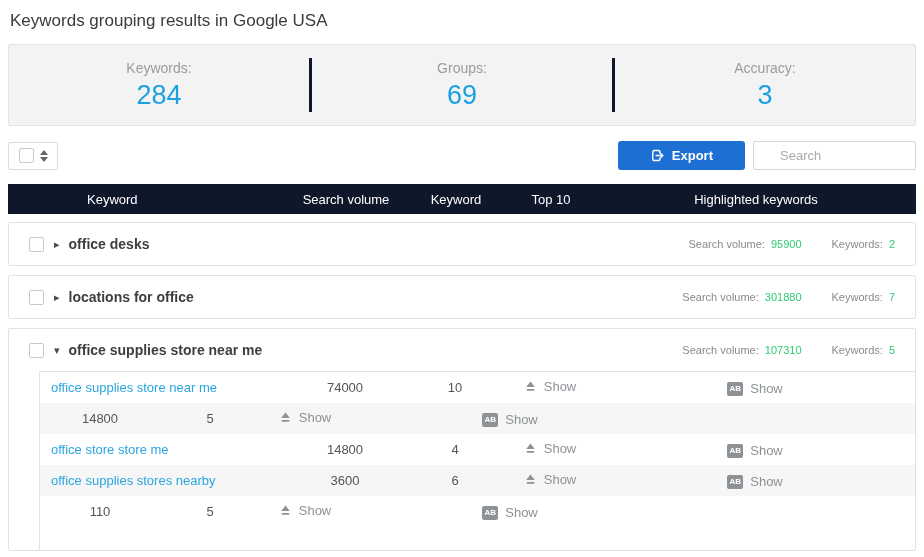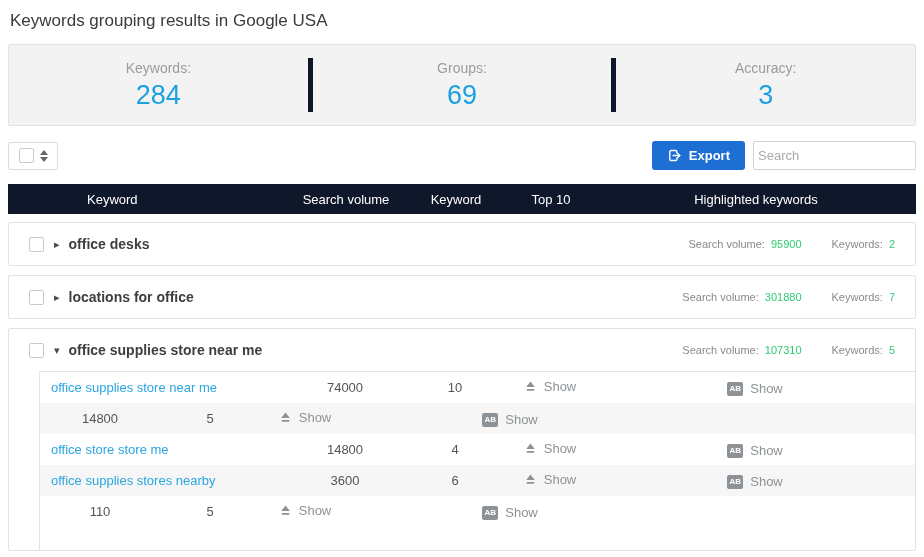--- a/index.html
+++ b/index.html
@@ -7,38 +7,38 @@
   body { font-family: "Liberation Sans", "DejaVu Sans", sans-serif; color: #3e3e3e; }
   .page { width: 924px; height: 557px; padding: 9px 8px 0 8px; overflow: hidden; }
 
   
   .title { font-size: 17px; font-weight: 400; color: #3b3b3b; margin: 2px 0 13px 2px; }
 
   
   .stats { display: flex; background: #f3f3f3; border: 1px solid #e3e3e3; border-radius: 2px;
            height: 82px; align-items: stretch; padding: 13px 0; margin-bottom: 15px; }
   .stat { flex: 1; display: flex; flex-direction: column; align-items: center; justify-content: center; }
-  .stat + .stat { border-left: 5px solid #0f172a; }
+  .stat + .stat { border-left: 3px solid #0f172a; }
   .stat-label { font-size: 14px; color: #9b9b9b; margin-bottom: 4px; }
   .stat-value { font-size: 27px; color: #1ba1e2; }
 
   
   .controls { display: flex; align-items: center; justify-content: space-between; margin-bottom: 14px; }
   .select-all { width: 50px; height: 28px; border: 1px solid #ddd; border-radius: 2px;
                 display: flex; align-items: center; justify-content: center; gap: 6px; background: #fff; cursor: pointer; }
   .cb { appearance: none; -webkit-appearance: none; width: 15px; height: 15px; border: 1px solid #c9c9c9;
         border-radius: 2px; background: #fff; cursor: pointer; flex: none; }
   .sort-arrows { display: flex; flex-direction: column; gap: 2px; }
   .tri-up { width: 0; height: 0; border-left: 4px solid transparent; border-right: 4px solid transparent; border-bottom: 5px solid #666; }
   .tri-down { width: 0; height: 0; border-left: 4px solid transparent; border-right: 4px solid transparent; border-top: 5px solid #666; }
   .controls-right { display: flex; align-items: center; gap: 8px; }
-  .export-btn { display: flex; align-items: center; gap: 7px; height: 29px; padding: 0 15px;
+  .export-btn { display: flex; align-items: center; gap: 7px; height: 29px; padding: 0 32px;
                 background: #1d6fd3; color: #fff; border: none; border-radius: 3px;
                 font-family: inherit; font-size: 13px; font-weight: bold; cursor: pointer; }
-  .search { width: 163px; height: 29px; border: 1px solid #d4d4d4; border-radius: 2px; padding: 0 4px;
+  .search { width: 163px; height: 29px; border: 1px solid #d4d4d4; border-radius: 2px; padding: 0 26px;
             font-family: inherit; font-size: 13px; color: #555; }
   .search::placeholder { color: #aaa; }
 
   
   .thead { display: flex; align-items: center; height: 30px; background: #0f172a; color: #fff;
            font-size: 13px; margin-bottom: 8px; padding-left: 24px; }
 
   
   .col-kw    { flex: 1; text-align: left; }
   .col-vol   { width: 120px; text-align: center; }

